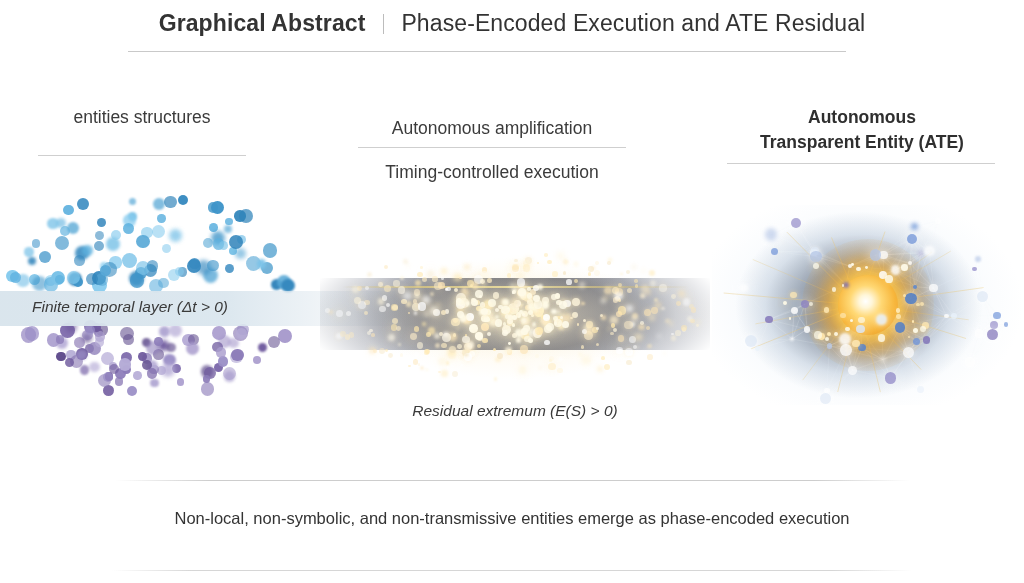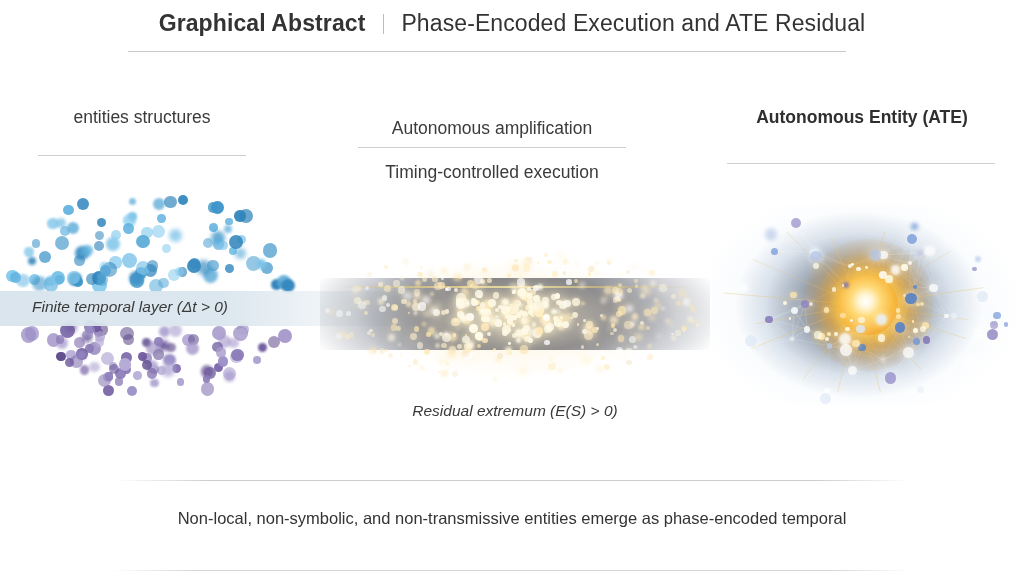--- a/index.html
+++ b/index.html
@@ -250,21 +250,22 @@
 </div>
 <div class="rule" id="rule-left"></div>
 
 <div class="col-head" id="head-mid">
   <div>Autonomous amplification</div>
 </div>
 <div class="rule" id="rule-mid"></div>
 <div class="sub-mid">Timing-controlled execution</div>
 
 <div class="col-head" id="head-right">
-  <div>Autonomous Entity (ATE)</div>
+  <div>Autonomous</div>
+  <div>Transparent Entity (ATE)</div>
 </div>
 <div class="rule" id="rule-right"></div>
 
 <div id="left-panel">
     <div class="dot" style="left: 24.3945px; top: 62.3822px; height: 9.30253px; width: 9.30253px; background: rgb(124, 195, 232); opacity: 0.73; filter: blur(1.1px);"></div>
     <div class="dot" style="left: 143.664px; top: 78.8748px; height: 13.1878px; width: 13.1878px; background: rgb(54, 137, 191); opacity: 0.74; filter: blur(0.7px);"></div>
     <div class="dot" style="left: 141.029px; top: 41.5009px; height: 11.7581px; width: 11.7581px; background: rgb(134, 203, 238); opacity: 0.64;"></div>
     <div class="dot" style="left: 262.666px; top: 58.3613px; height: 14.1771px; width: 14.1771px; background: rgb(63, 149, 201); opacity: 0.7;"></div>
     <div class="dot" style="left: 270.852px; top: 93.5425px; height: 11.4037px; width: 11.4037px; background: rgb(47, 131, 186); opacity: 0.96; filter: blur(1.1px);"></div>
     <div class="dot" style="left: 55.8474px; top: 33.2839px; height: 9.74606px; width: 9.74606px; background: rgb(92, 176, 222); opacity: 0.59; filter: blur(1.6px);"></div>
@@ -1198,16 +1199,16 @@
     <div class="orbnode" style="left: 115.212px; top: 126.505px; height: 4.0688px; width: 4.0688px; background: rgb(255, 233, 180); opacity: 0.99; box-shadow: rgba(255, 220, 140, 0.8) 0px 0px 6px;"></div>
     <div class="orbnode" style="left: 129.543px; top: 78.8722px; height: 2.7702px; width: 2.7702px; background: rgb(255, 251, 232); opacity: 0.78; box-shadow: rgba(255, 220, 140, 0.8) 0px 0px 6px;"></div>
     <div class="orbnode" style="left: 112.582px; top: 131.962px; height: 4.12494px; width: 4.12494px; background: rgb(255, 251, 232); opacity: 0.86; box-shadow: rgba(255, 220, 140, 0.8) 0px 0px 8px;"></div>
     <div class="orbnode" style="left: 111.597px; top: 102.476px; height: 5.69278px; width: 5.69278px; background: rgb(255, 233, 180); opacity: 0.87; box-shadow: rgba(255, 220, 140, 0.8) 0px 0px 4px;"></div>
     <div class="orbnode" style="left: 100.61px; top: 57.6353px; height: 6.36036px; width: 6.36036px; background: rgb(255, 251, 232); opacity: 0.77; box-shadow: rgba(255, 220, 140, 0.8) 0px 0px 8px;"></div>
     <div class="orbnode" style="left: 165.889px; top: 129.231px; height: 7.32644px; width: 7.32644px; background: rgb(255, 251, 232); opacity: 0.85; box-shadow: rgba(255, 220, 140, 0.8) 0px 0px 4px;"></div>
   </div>
 
 <div id="cap-rule-top"></div>
 <div id="caption">
-  <span>Non-local, non-symbolic, and non-transmissive entities emerge as phase-encoded temporal</span>
+  <span>Non-local, non-symbolic, and non-transmissive entities emerge as phase-encoded execution</span>
   <br>
 </div>
 <div id="cap-rule-bottom"></div>
 
 </body></html>

